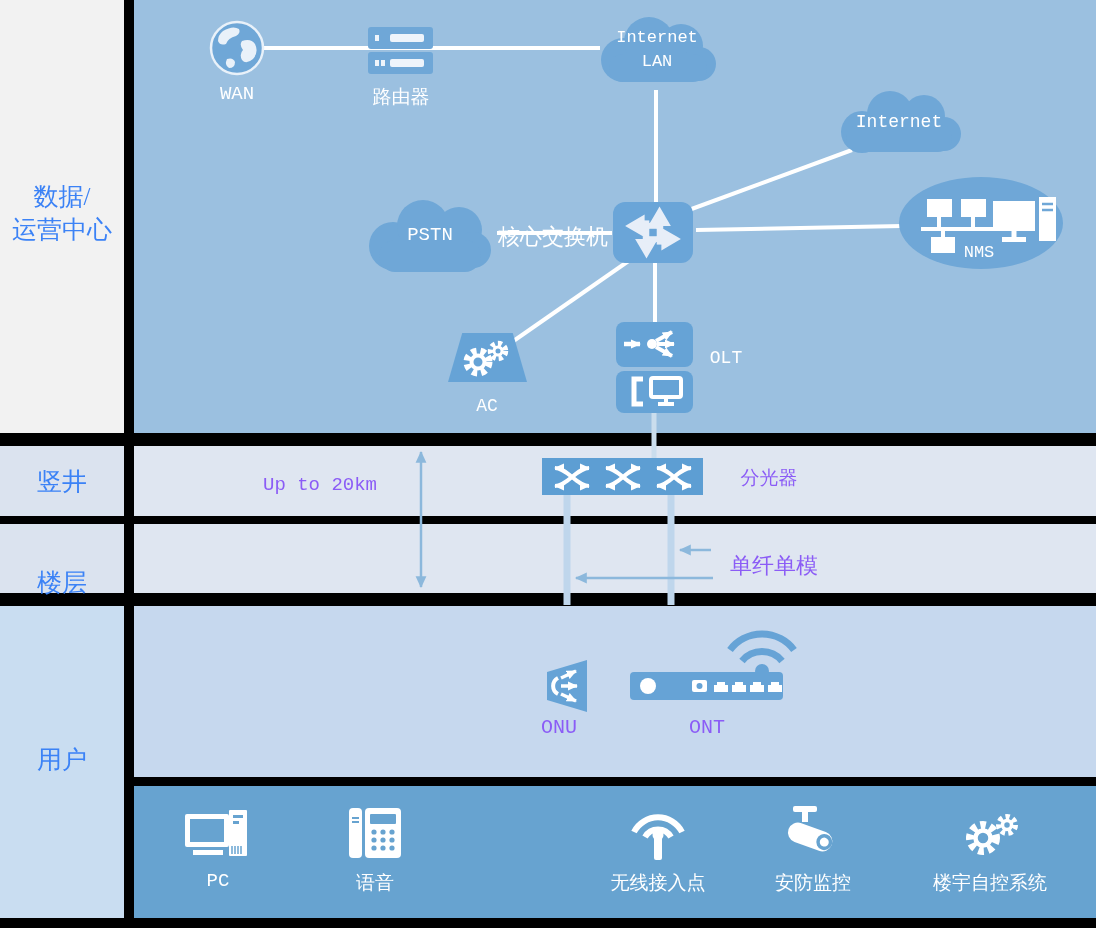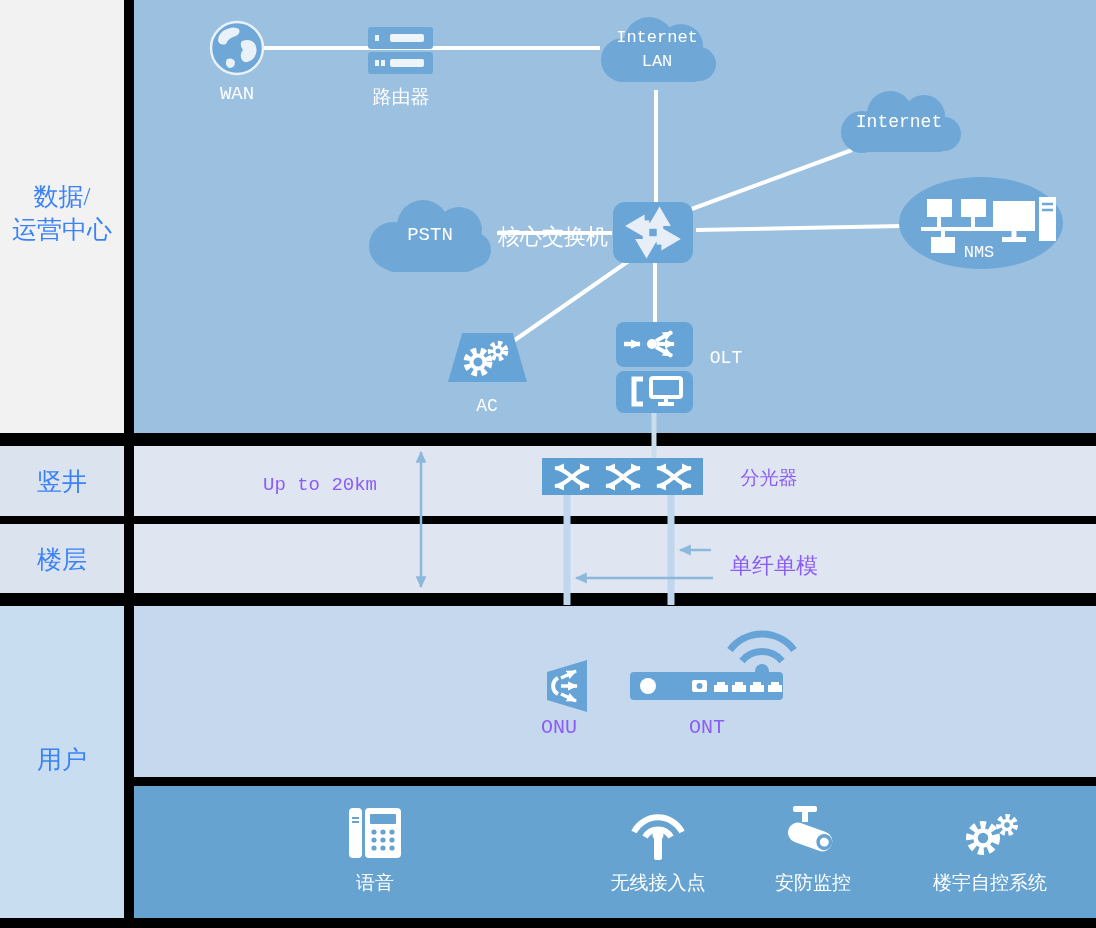--- a/index.html
+++ b/index.html
@@ -45,21 +45,21 @@
   <div class="panel p-main2"></div>
   <div class="panel p-main3"></div>
   <div class="panel p-main4a"></div>
   <div class="panel p-main4b"></div>
 
   <div class="abs zone-label cjk" style="top:180px;">
     <span>数据/</span><br>
     <span>运营中心</span>
   </div>
   <div class="abs zone-label cjk" style="top:465px;">竖井</div>
-  <div class="abs zone-label cjk" style="top:543px;">楼层</div>
+  <div class="abs zone-label cjk" style="top:566px;">楼层</div>
   <div class="abs zone-label cjk" style="top:743px;">用户</div>
 
   <svg id="wires" width="1096" height="928" viewBox="0 0 1096 928">
     <defs>
       <marker id="mk-steel" viewBox="0 0 12 12" refX="10" refY="6" markerWidth="13" markerHeight="13" markerUnits="userSpaceOnUse" orient="auto-start-reverse">
         <path d="M0,1 L11,6 L0,11 z" fill="#8cb8dc"></path>
       </marker>
       <marker id="mk-white" viewBox="0 0 12 12" refX="10" refY="6" markerWidth="11" markerHeight="11" markerUnits="userSpaceOnUse" orient="auto-start-reverse">
         <path d="M0,1 L11,6 L0,11 z" fill="#ffffff"></path>
       </marker>
@@ -251,20 +251,37 @@
       <circle cx="18" cy="14" r="8" fill="#fff"></circle>
       <rect x="62" y="8" width="15" height="12" rx="2" fill="#fff"></rect>
       <circle cx="69.5" cy="14" r="3" fill="#66a3d6"></circle>
       <path d="M84,20 v-7 h3 v-3 h8 v3 h3 v7 z" fill="#fff"></path>
       <path d="M102,20 v-7 h3 v-3 h8 v3 h3 v7 z" fill="#fff"></path>
       <path d="M120,20 v-7 h3 v-3 h8 v3 h3 v7 z" fill="#fff"></path>
       <path d="M138,20 v-7 h3 v-3 h8 v3 h3 v7 z" fill="#fff"></path>
     </svg>
     <div class="abs dlabel mono" style="left:675px;top:716px;width:64px;font-size:20px;">ONT</div>
 
+    <div class="device-cell" style="left:148px;width:140px;">
+      <svg width="66" height="54" viewBox="0 0 66 54">
+        <rect x="44" y="4" width="18" height="46" rx="1" fill="#fff"></rect>
+        <rect x="48" y="9" width="10" height="3" fill="#67a3d0"></rect>
+        <rect x="48" y="15" width="6" height="3" fill="#67a3d0"></rect>
+        <g stroke="#67a3d0" stroke-width="1.5">
+          <line x1="47" y1="40" x2="47" y2="48"></line>
+            <line x1="50" y1="40" x2="50" y2="48"></line>
+          <line x1="53" y1="40" x2="53" y2="48"></line>
+            <line x1="56" y1="40" x2="56" y2="48"></line>
+        </g>
+        <rect x="0" y="8" width="44" height="33" rx="2" fill="#fff"></rect>
+        <rect x="5" y="13" width="34" height="23" fill="#67a3d0"></rect>
+        <rect x="8" y="44" width="30" height="5" fill="#fff"></rect>
+      </svg>
+      <div class="dev-label mono">PC</div>
+    </div>
 
     <div class="device-cell" style="left:305px;width:140px;">
       <svg width="52" height="54" viewBox="0 0 52 54">
         <rect x="0" y="2" width="13" height="50" rx="4" fill="#fff"></rect>
         <line x1="3" y1="12" x2="10" y2="12" stroke="#67a3d0" stroke-width="2"></line>
         <line x1="3" y1="16" x2="10" y2="16" stroke="#67a3d0" stroke-width="2"></line>
         <rect x="16" y="2" width="36" height="50" rx="4" fill="#fff"></rect>
         <rect x="21" y="8" width="26" height="10" rx="1" fill="#67a3d0"></rect>
         <g fill="#67a3d0">
           <circle cx="25" cy="26" r="2.6"></circle>

